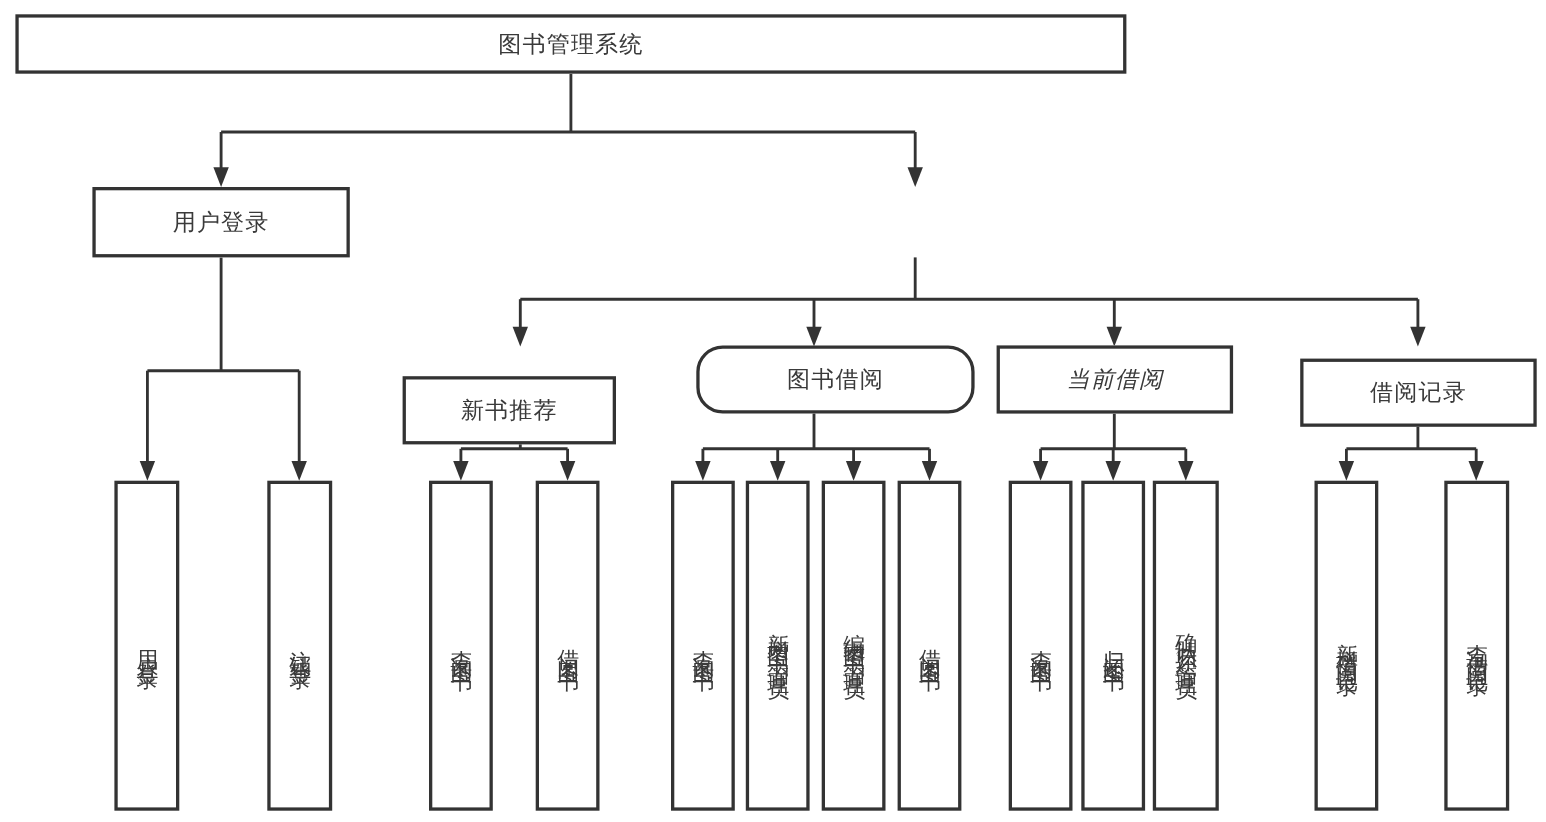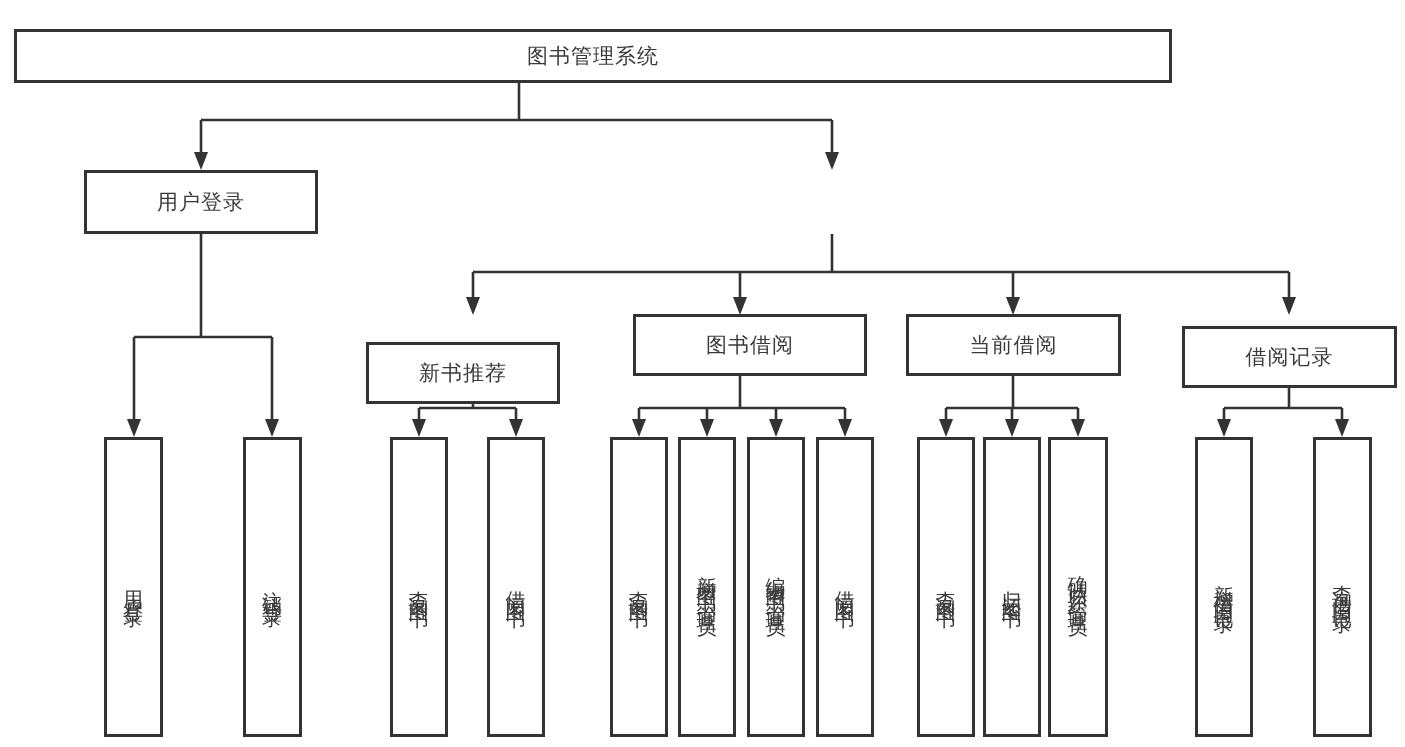--- a/index.html
+++ b/index.html
@@ -116,35 +116,35 @@
       <polygon points="769,419 783,419 776,437"></polygon>
       <polygon points="838,419 852,419 845,437"></polygon>
       <polygon points="939,419 953,419 946,437"></polygon>
       <polygon points="1005,419 1019,419 1012,437"></polygon>
       <polygon points="1071,419 1085,419 1078,437"></polygon>
       <polygon points="1217,419 1231,419 1224,437"></polygon>
       <polygon points="1335,419 1349,419 1342,437"></polygon>
     </g>
   </svg>
 
-  <div class="node h" style="left:14px; top:13px; width:1158px; height:54px;margin-top:16px;">
+  <div class="node h" style="left:14px; top:13px; width:1010px; height:54px;">
     <span>图书管理系统</span>
   </div>
 
   <div class="node h" style="left:84px; top:170px; width:234px; height:64px;">
     <span>用户登录</span>
   </div>
 
   <div class="node h" style="left:366px; top:296px; width:194px; height:62px;margin-top:46px;">
     <span>新书推荐</span>
   </div>
-  <div class="node h" style="left:633px; top:314px; width:234px; height:62px;">
+  <div class="node h" style="left:633px; top:314px; width:253px; height:62px;border-radius:24px;">
     <span>图书借阅</span>
   </div>
-  <div class="node h" style="left:906px; top:314px; width:215px; height:62px;">
+  <div class="node h" style="left:906px; top:314px; width:215px; height:62px;font-style:italic;">
     <span>当前借阅</span>
   </div>
   <div class="node h" style="left:1182px; top:326px; width:215px; height:62px;text-align:center;">
     <span>借阅记录</span>
   </div>
 
   <div class="node v" style="left:104px; top:437px; width:59px; height:300px;">
     <span>用户登录</span>
   </div>
   <div class="node v" style="left:243px; top:437px; width:59px; height:300px;">

